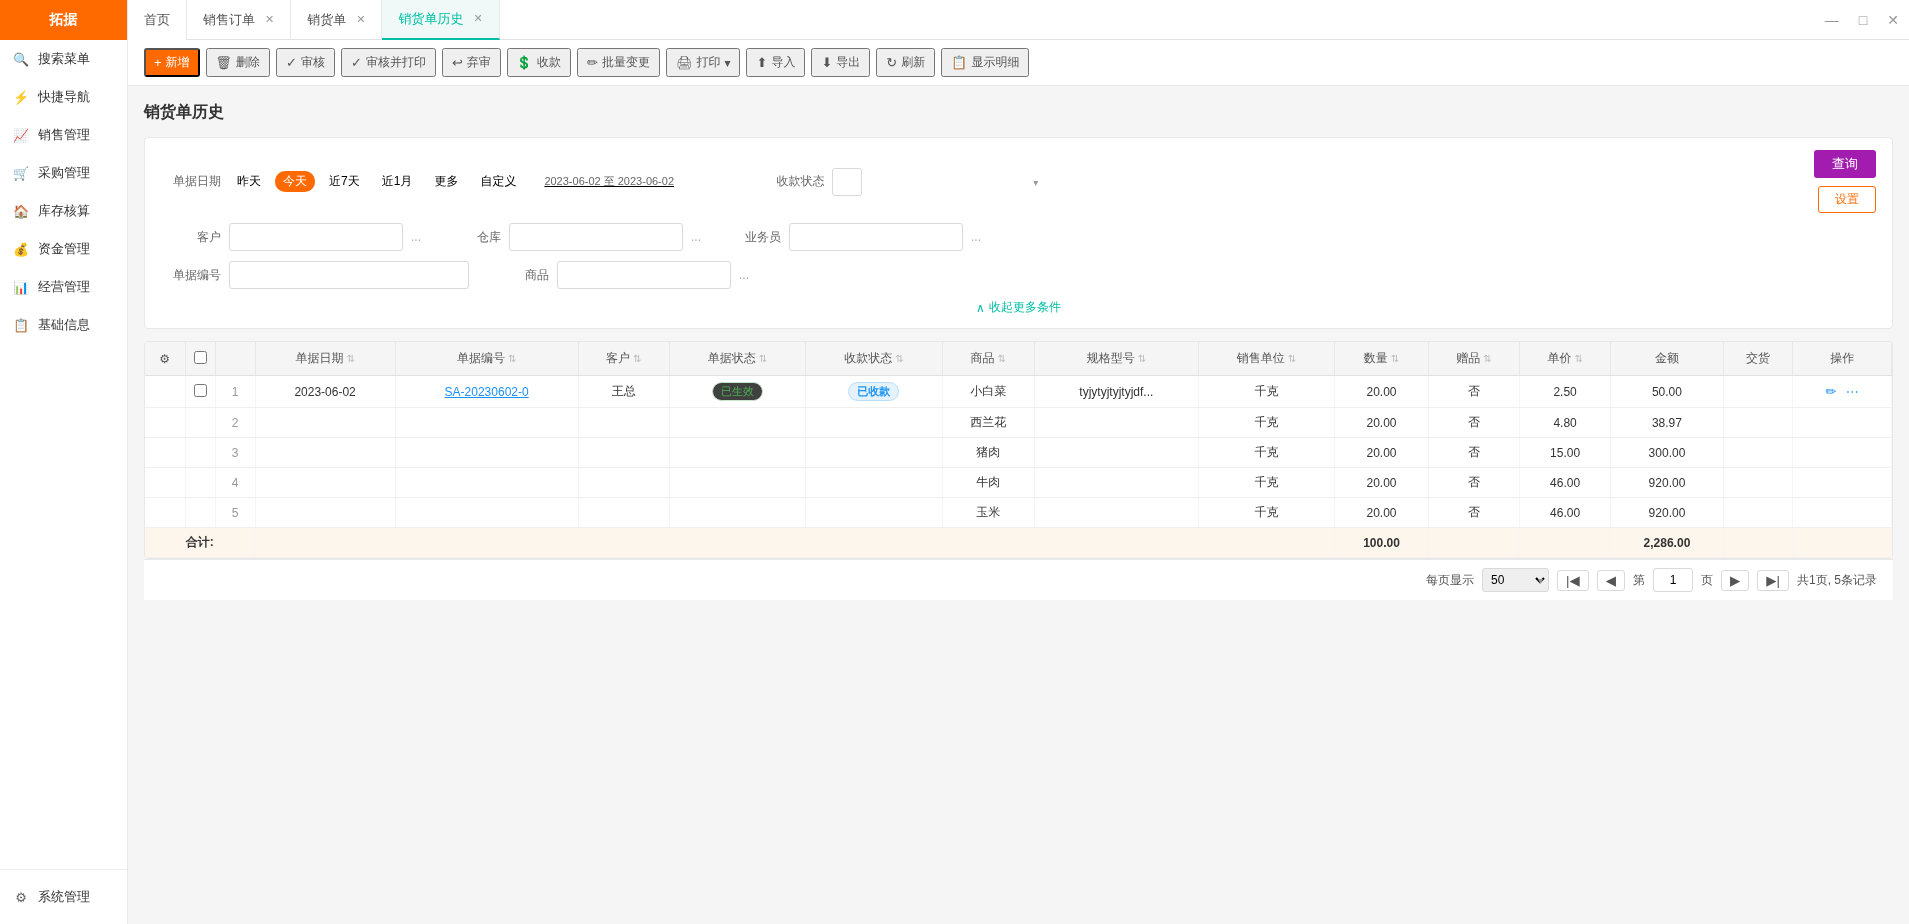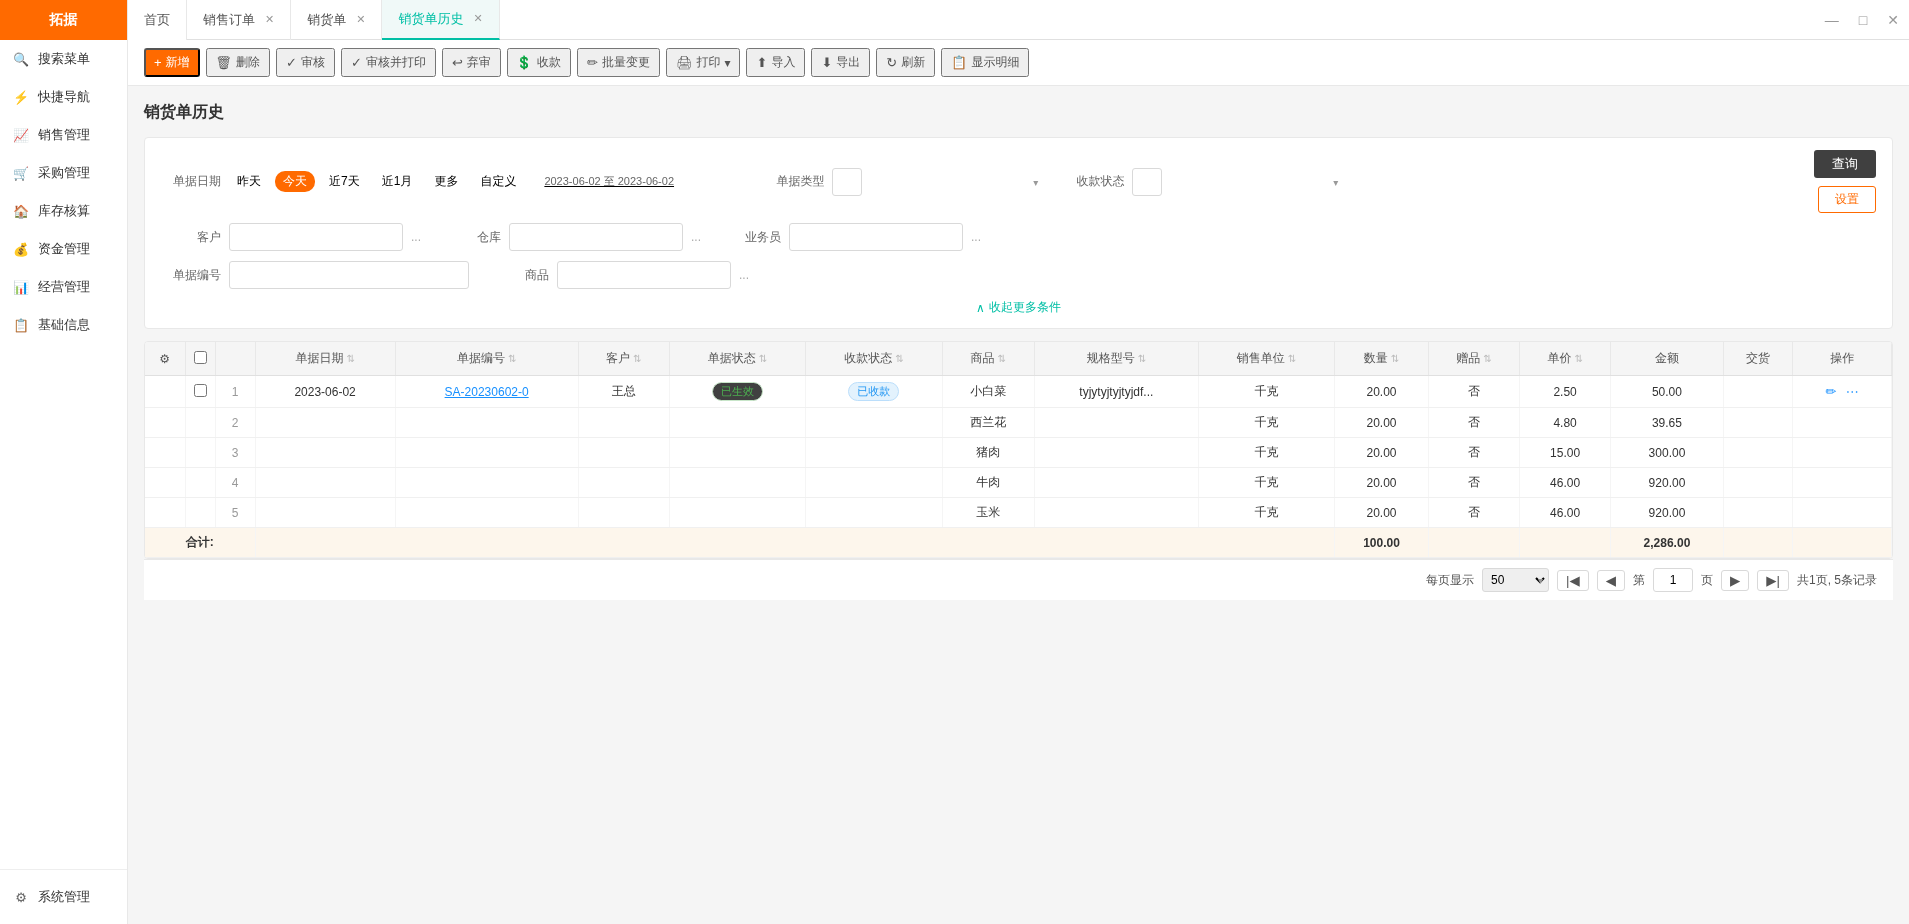--- a/index.html
+++ b/index.html
@@ -42,32 +42,32 @@
     .filter-label { color: #666; white-space: nowrap; min-width: 60px; text-align: right; font-size: 12px; }
     .filter-input { flex: 1; height: 28px; border: 1px solid #d9d9d9; border-radius: 3px; padding: 0 8px; font-size: 12px; color: #333; }
     .filter-select { flex: 1; height: 28px; border: 1px solid #d9d9d9; border-radius: 3px; padding: 0 8px; font-size: 12px; color: #333; background: #fff; appearance: none; }
     .filter-dots { color: #aaa; cursor: pointer; }
     .date-filter { display: flex; align-items: center; gap: 6px; }
     .date-btn { padding: 2px 8px; border-radius: 3px; cursor: pointer; font-size: 12px; }
     .date-btn.active { background: #ff6a00; color: #fff; border-radius: 10px; }
     .date-range { font-size: 11px; color: #666; }
     .filter-collapse { display: flex; justify-content: center; margin-top: 4px; }
     .collapse-btn { color: #00bfa5; cursor: pointer; font-size: 12px; display: flex; align-items: center; gap: 4px; }
-    .query-btn { background: #404040; color: #fff; border: none; padding: 5px 18px; border-radius: 3px; cursor: pointer; font-size: 13px; }
+    .query-btn { background: #a21caf; color: #fff; border: none; padding: 5px 18px; border-radius: 3px; cursor: pointer; font-size: 13px; }
     .set-btn { background: #fff; color: #ff6a00; border: 1px solid #ff6a00; padding: 4px 16px; border-radius: 3px; cursor: pointer; font-size: 12px; margin-top: 4px; }
 
     
     .table-container { background: #fff; border: 1px solid #e8e8e8; border-radius: 4px; overflow: auto; }
     table { width: 100%; border-collapse: collapse; font-size: 12px; }
     th { background: #f5f5f5; border-bottom: 1px solid #e0e0e0; border-right: 1px solid #e8e8e8; padding: 8px 6px; color: #555; font-weight: 500; white-space: nowrap; text-align: center; }
     td { border-bottom: 1px solid #f0f0f0; border-right: 1px solid #f5f5f5; padding: 6px 6px; color: #333; text-align: center; white-space: nowrap; }
     .th-sort { display: inline-flex; align-items: center; gap: 3px; cursor: pointer; }
     .badge { display: inline-block; padding: 1px 8px; border-radius: 10px; font-size: 11px; }
     .badge-green { background: #404040; color: #4caf50; border: 1px solid #c8e6c9; }
-    .badge-blue { background: #e3f2fd; color: #2196f3; border: 1px solid #bbdefb; }
+    .badge-blue { background: #e3f2fd; color: #2196f3; border: 1px solid #bbdefb; font-weight: bold; }
     .link-text { color: #1890ff; cursor: pointer; text-decoration: underline; }
     .table-footer { background: #fdf6ec; border-top: 1px solid #e8e8e8; }
     .table-footer td { font-weight: bold; color: #333; background: #fdf6ec; }
     .action-btn { color: #1890ff; cursor: pointer; padding: 0 3px; font-size: 13px; }
 
     
     .pagination-bar { display: flex; align-items: center; justify-content: flex-end; padding: 8px 16px; background: #fff; border-top: 1px solid #e8e8e8; gap: 8px; font-size: 12px; color: #555; }
     .page-btn { padding: 2px 8px; border: 1px solid #d9d9d9; border-radius: 3px; cursor: pointer; background: #fff; color: #555; }
     .page-input { width: 40px; height: 24px; border: 1px solid #d9d9d9; border-radius: 3px; text-align: center; font-size: 12px; }
     .page-select { height: 24px; border: 1px solid #d9d9d9; border-radius: 3px; font-size: 12px; padding: 0 4px; }
@@ -218,28 +218,20 @@
             <span class="date-btn">近7天</span>
             <span class="date-btn">近1月</span>
             <span class="date-btn">更多</span>
             <span class="date-btn">自定义</span>
           </div>
         </div>
         <div style="width:200px;text-decoration:underline;">
           <span class="date-range">2023-06-02 至 2023-06-02</span>
         </div>
 
-        <div class="filter-item" style="min-width:280px;">
-          <span class="filter-label">单据类型</span>
-          <div class="select-wrapper" style="flex:1;">
-            <select class="filter-select">
-              <option></option>
-            </select>
-          </div>
-        </div>
 
         <div class="filter-item" style="min-width:280px; margin-right:8px;">
           <span class="filter-label">收款状态</span>
           <div class="select-wrapper" style="flex:1;">
             <select class="filter-select">
               <option></option>
             </select>
           </div>
         </div>
 
@@ -419,21 +411,21 @@
             <td></td>
             <td></td>
             <td></td>
             <td></td>
             <td>西兰花</td>
             <td></td>
             <td>千克</td>
             <td>20.00</td>
             <td>否</td>
             <td>4.80</td>
-            <td>39.65</td>
+            <td>38.97</td>
             <td></td>
             <td></td>
           </tr>
 
           <tr>
             <td></td>
             <td></td>
             <td class="row-num">3</td>
             <td></td>
             <td></td>

